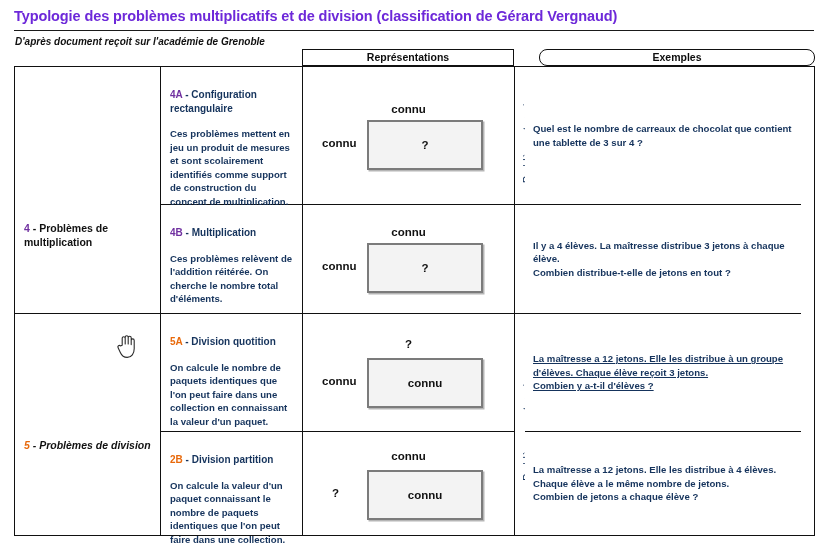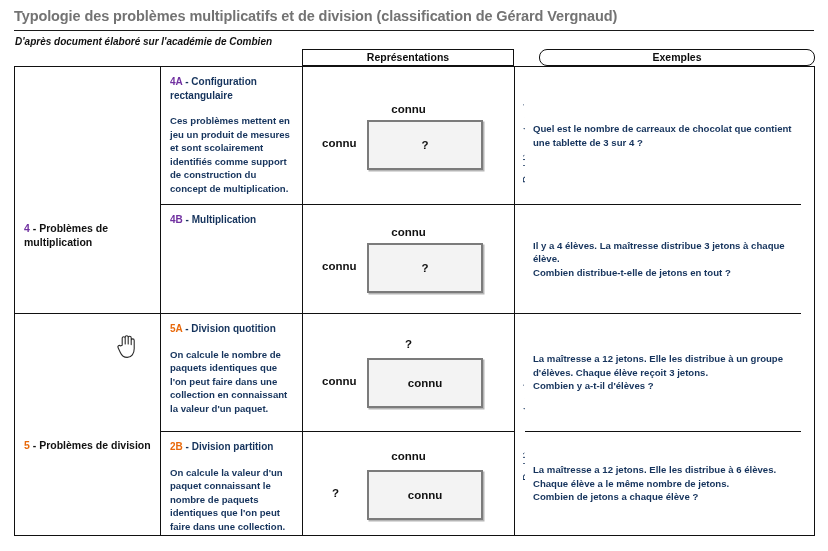--- a/index.html
+++ b/index.html
@@ -17,21 +17,21 @@
   }
 
   
   .doc-title {
     position: absolute;
     left: 14px;
     top: 8px;
     font-size: 14.5px;
     font-weight: bold;
     letter-spacing: -0.1px;
-    color: #737373;
+    color: #6d28d9;
     white-space: nowrap;
   }
   .title-rule {
     position: absolute;
     left: 14px;
     top: 30px;
     width: 800px;
     height: 1px;
     background: #1a1a1a;
   }
@@ -120,21 +120,21 @@
   
   .sub-cell {
     left: 146px;
     width: 142px;
     padding: 8px 9px 8px 9px;
   }
   .sub-title {
     font-size: 10px;
     font-weight: bold;
     line-height: 13.5px;
-    margin: 0 0 12px 0;
+    margin: 13px 0 12px 0;
     color: #15335c;
   }
   .sub-title .tag.purple { color: #7030a0; }
   .sub-title .tag.orange { color: #e8690b; }
   .sub-body {
     font-size: 9.6px;
     font-weight: bold;
     line-height: 13.5px;
     color: #15335c;
     margin: 0;
@@ -218,54 +218,55 @@
     width: 22px;
     height: 26px;
     pointer-events: none;
   }
 </style>
 </head>
 <body>
 
 <div class="doc-title">Typologie des problèmes multiplicatifs et de division (classification de Gérard Vergnaud)</div>
 <div class="title-rule"></div>
-<div class="doc-subtitle">D'après document élaboré sur l'académie de Combien</div>
+<div class="doc-subtitle">D'après document reçoit sur l'académie de Grenoble</div>
 
 <div class="table-wrap">
 
   <div class="col-headers">
     <div class="col-head representations">Représentations</div>
     <div class="col-head exemples">Exemples</div>
   </div>
 
   <div class="grid">
 
     <div class="cell cat-cell br bb" style="top:0; height:247px;">
       <div class="cat-label" style="bottom:64px;">
         <span class="cat-num purple">4</span><span> - </span><span>Problèmes de multiplication</span>
       </div>
     </div>
 
     <div class="cell cat-cell br" style="top:247px; height:221px;">
-      <div class="cat-label" style="top:124px;">
+      <div class="cat-label" style="top:124px;font-style:italic;">
         <span class="cat-num orange">5</span><span> - </span><span>Problèmes de division</span>
       </div>
     </div>
 
     <div class="cell sub-cell br bb" style="top:0; height:138px;">
       <p class="sub-title">
         <span class="tag purple">4A</span><span> - </span><span>Configuration rectangulaire</span>
       </p>
       <p class="sub-body">Ces problèmes mettent en jeu un produit de mesures et sont scolairement identifiés comme support de construction du concept de multiplication.</p>
     </div>
 
     <div class="cell sub-cell br bb" style="top:138px; height:109px;">
       <p class="sub-title">
         <span class="tag purple">4B</span><span> - </span><span>Multiplication</span>
       </p>
+      <p class="sub-body">Ces problèmes relèvent de l'addition réitérée. On cherche le nombre total d'éléments.</p>
     </div>
 
     <div class="cell sub-cell br bb" style="top:247px; height:118px;">
       <p class="sub-title">
         <span class="tag orange">5A</span><span> - </span><span>Division quotition</span>
       </p>
       <p class="sub-body">On calcule le nombre de paquets identiques que l'on peut faire dans une collection en connaissant la valeur d'un paquet.</p>
     </div>
 
     <div class="cell sub-cell br" style="top:365px; height:103px;">
@@ -320,26 +321,26 @@
     <div class="cell ex-cell bb" style="top:0; height:138px;">
       <p class="ex-text" style="white-space: pre-line;">Quel est le nombre de carreaux de chocolat que contient une tablette de 3 sur 4 ?</p>
     </div>
 
     <div class="cell ex-cell bb" style="top:138px; height:109px;justify-content:flex-end;">
       <p class="ex-text" style="white-space: pre-line;">Il y a 4 élèves. La maîtresse distribue 3 jetons à chaque élève.
 Combien distribue-t-elle de jetons en tout ?</p>
     </div>
 
     <div class="cell ex-cell bb" style="top:247px; height:118px;">
-      <p class="ex-text" style="white-space: pre-line;">La maîtresse a 12 jetons. Elle les distribue à un groupe d'élèves. Chaque élève reçoit 3 jetons.
+      <p class="ex-text" style="white-space: pre-line; text-decoration: underline;">La maîtresse a 12 jetons. Elle les distribue à un groupe d'élèves. Chaque élève reçoit 3 jetons.
 Combien y a-t-il d'élèves ?</p>
     </div>
 
     <div class="cell ex-cell" style="top:365px; height:103px;">
-      <p class="ex-text" style="white-space: pre-line;">La maîtresse a 12 jetons. Elle les distribue à 6 élèves.
+      <p class="ex-text" style="white-space: pre-line;">La maîtresse a 12 jetons. Elle les distribue à 4 élèves.
 Chaque élève a le même nombre de jetons.
 Combien de jetons a chaque élève ?</p>
     </div>
 
   </div>
 </div>
 
 <svg class="hand-cursor" viewBox="0 0 22 26" xmlns="http://www.w3.org/2000/svg" style="left: 116px; top: 334px;">
   <path d="M6.2 11.2 V4.3 a1.5 1.5 0 0 1 3 0 V10 V3.2 a1.5 1.5 0 0 1 3 0 V10 V3.8 a1.5 1.5 0 0 1 3 0 V10.6 V6.4 a1.5 1.5 0 0 1 3 0 v8.4 c0 4.6 -2.6 8.6 -7 8.6 c-4 0 -5.6 -2 -7 -5.2 l-2.2 -4.6 a1.5 1.5 0 0 1 2.4 -1.7 z" fill="#ffffff" stroke="#2b2b2b" stroke-width="1.1" stroke-linejoin="round"></path>
 </svg>

